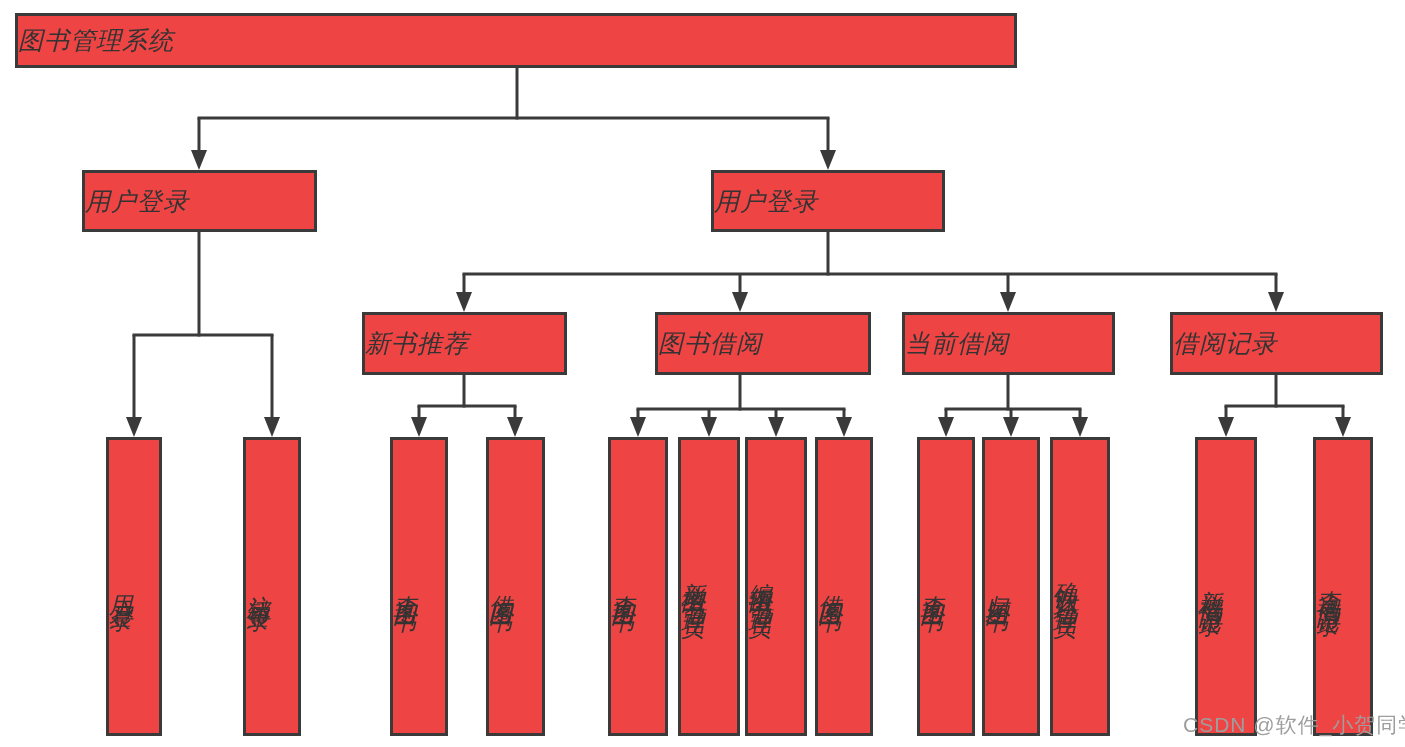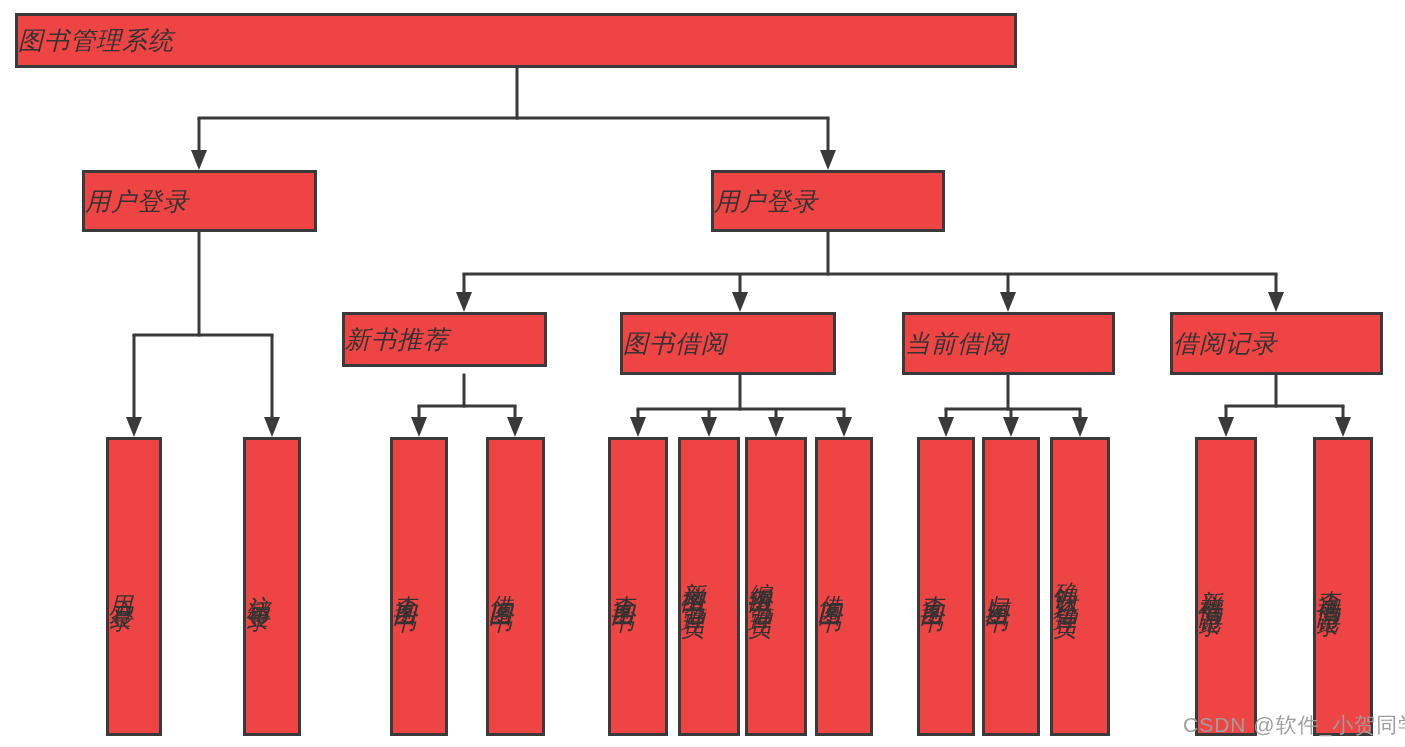--- a/index.html
+++ b/index.html
@@ -88,24 +88,24 @@
     <span>图书管理系统</span>
   </div>
 
   <div class="box" style="left:82px;top:170px;width:235px;height:62px">
     <span>用户登录</span>
   </div>
   <div class="box" style="left:711px;top:170px;width:234px;height:62px">
     <span>用户登录</span>
   </div>
 
-  <div class="box" style="left:342px;top:312px;width:205px;height:55px">
+  <div class="box" style="left:362px;top:312px;width:205px;height:63px">
     <span>新书推荐</span>
   </div>
-  <div class="box" style="left:620px;top:312px;width:216px;height:63px">
+  <div class="box" style="left:655px;top:312px;width:216px;height:63px">
     <span>图书借阅</span>
   </div>
   <div class="box" style="left:1170px;top:312px;width:213px;height:63px">
     <span>借阅记录</span>
   </div>
   <div class="box" style="left:902px;top:312px;width:213px;height:63px">
     <span>当前借阅</span>
   </div>
 
   <div class="box vbox" style="left:106px;top:437px;width:56px;height:299px">

